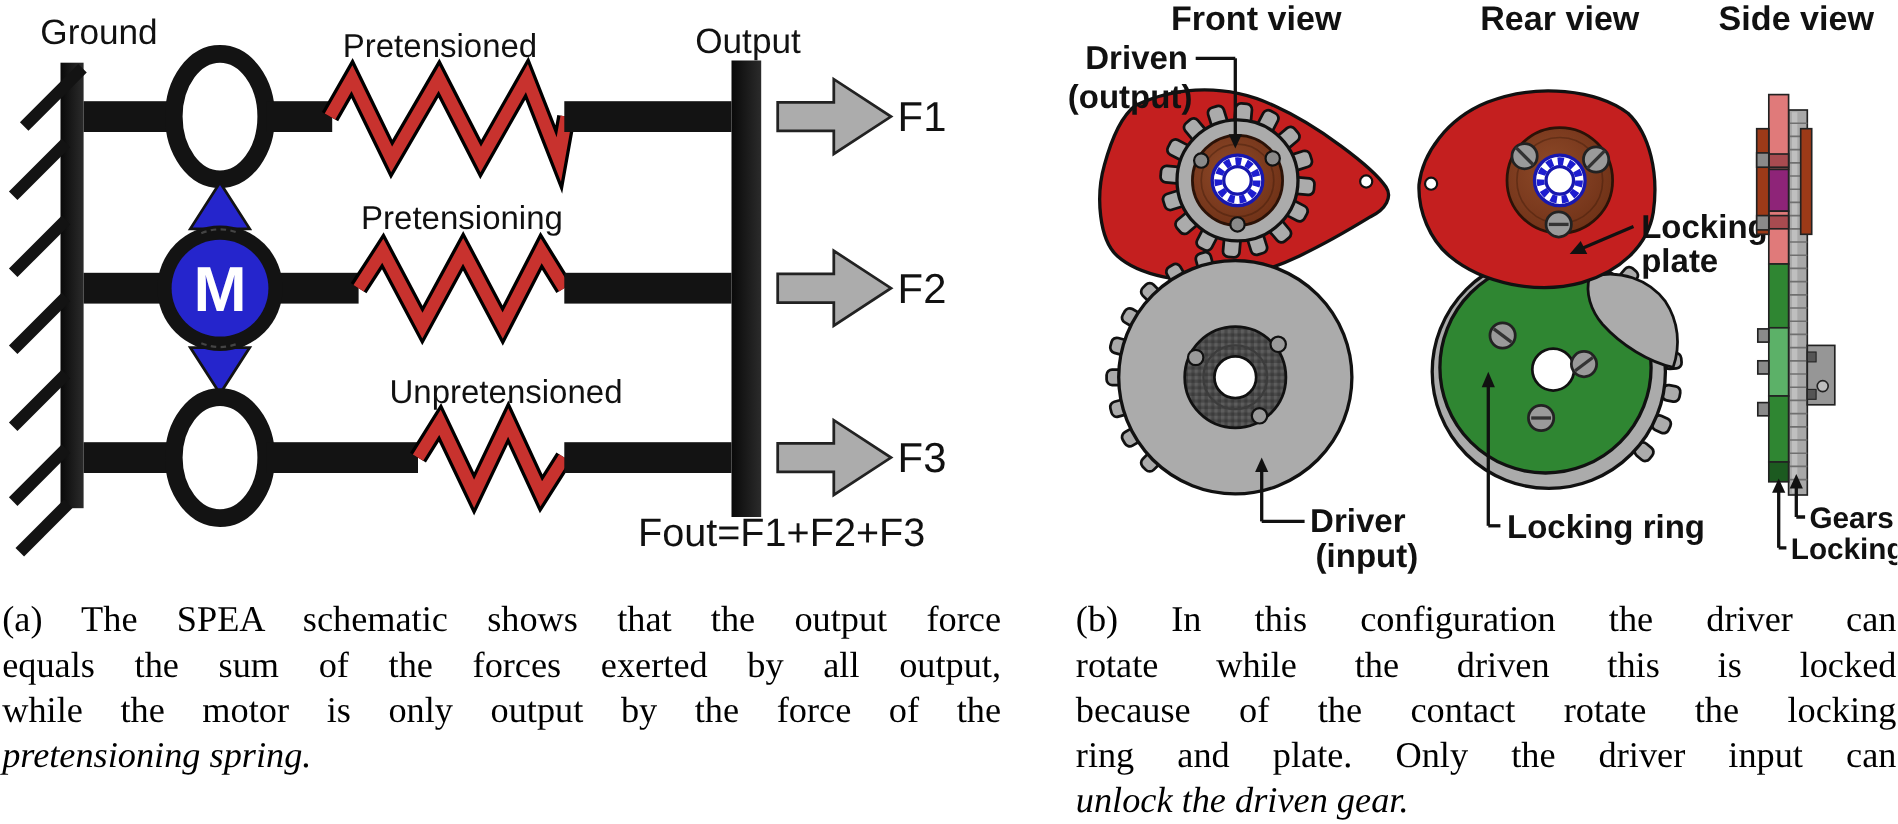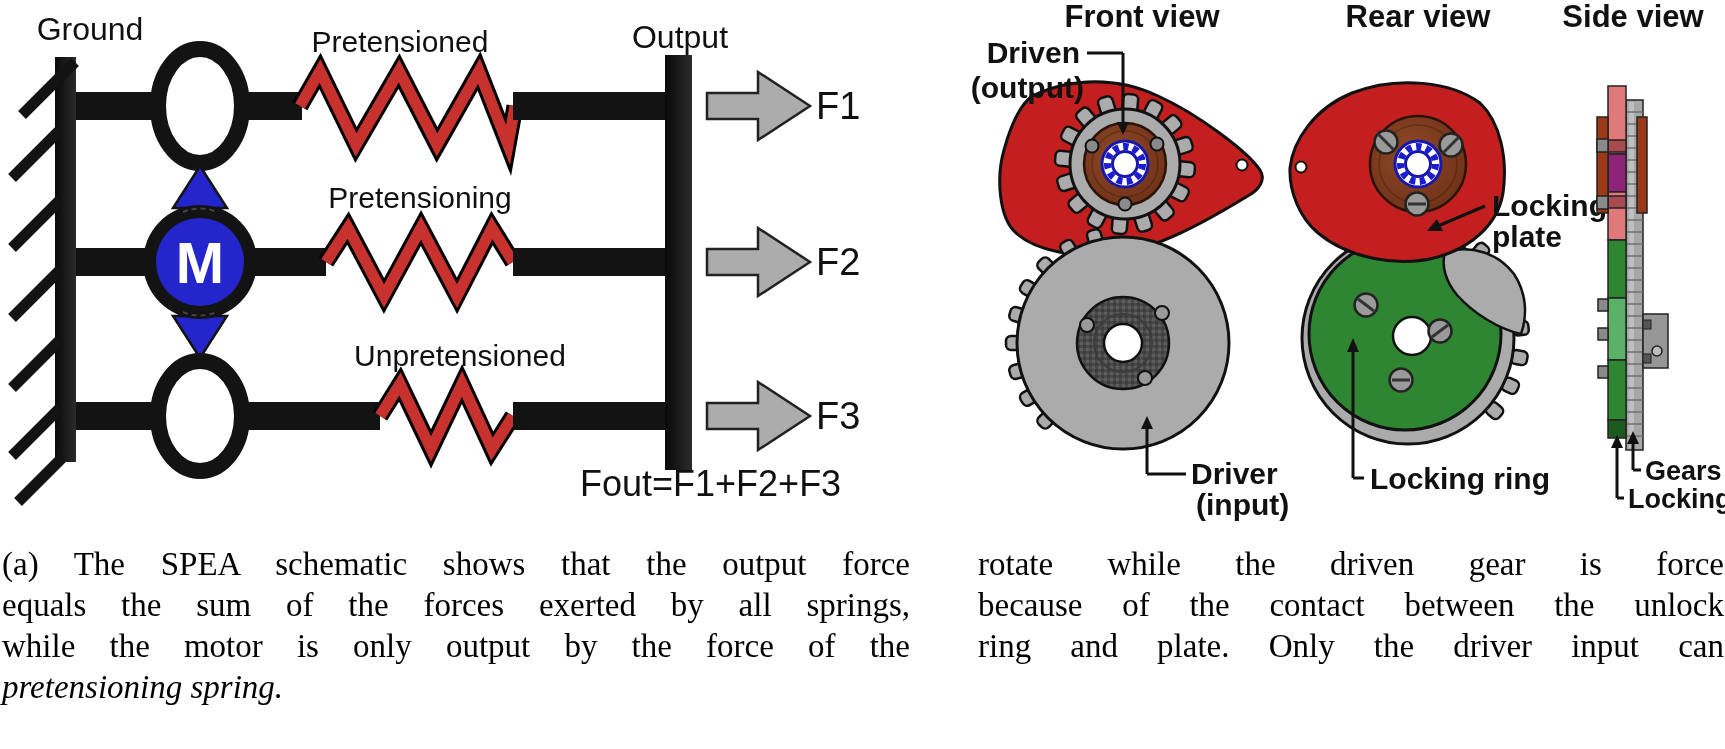--- a/index.html
+++ b/index.html
@@ -376,24 +376,26 @@
         <line x1="1617" y1="446" x2="1617" y2="498" stroke="#111" stroke-width="3"></line>
         <line x1="1617" y1="498" x2="1624" y2="498" stroke="#111" stroke-width="3"></line>
         <text class="lblB27" x="1628" y="508">Locking</text>
       </g>
     </g>
   </g>
 </svg>
 
 <div id="caption-a" class="caption">
   <div class="cap-line">(a) The SPEA schematic shows that the output force</div>
-  <div class="cap-line">equals the sum of the forces exerted by all springs,</div>
+  <div class="cap-line">equals the sum of the forces exerted by all output,</div>
   <div class="cap-line">while the motor is only output by the force of the</div>
   <div class="cap-line last">pretensioning spring.</div>
 </div>
 
 <div id="caption-b" class="caption">
-  <div class="cap-line">rotate while the driven gear is force</div>
-  <div class="cap-line">because of the contact between the unlock</div>
+  <div class="cap-line">(b) In this configuration the driver can</div>
+  <div class="cap-line">rotate while the driven this is locked</div>
+  <div class="cap-line">because of the contact rotate the locking</div>
   <div class="cap-line">ring and plate.  Only the driver input can</div>
+  <div class="cap-line last">unlock the driven gear.</div>
 </div>
 
 </div>
 
 </body></html>

